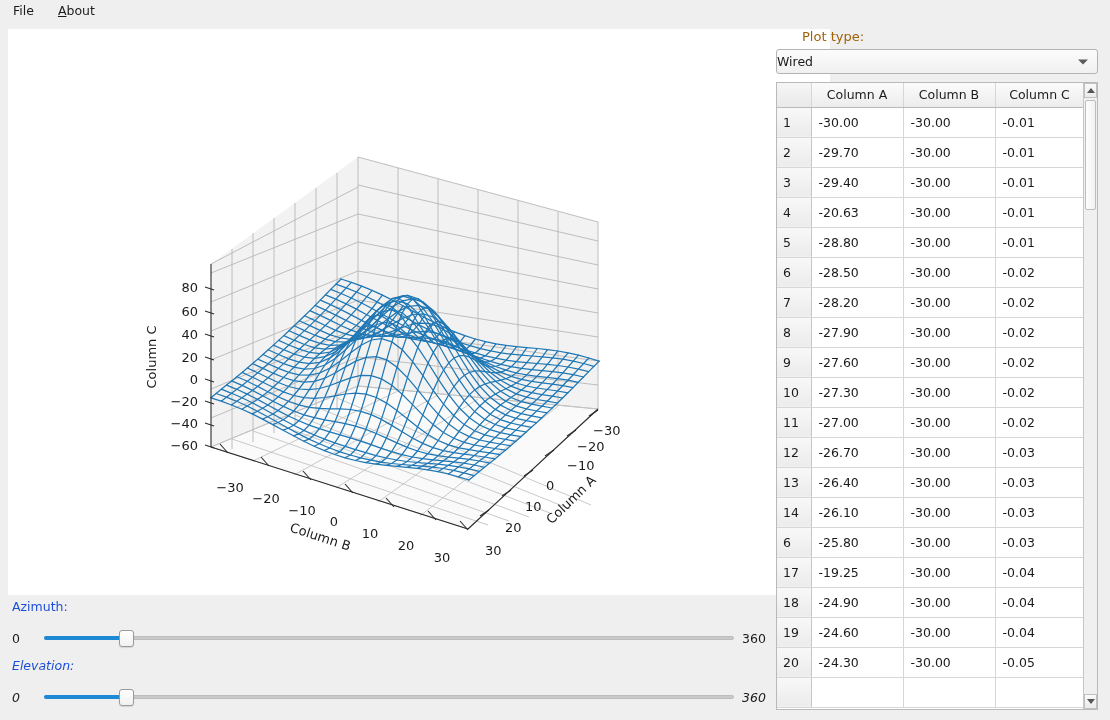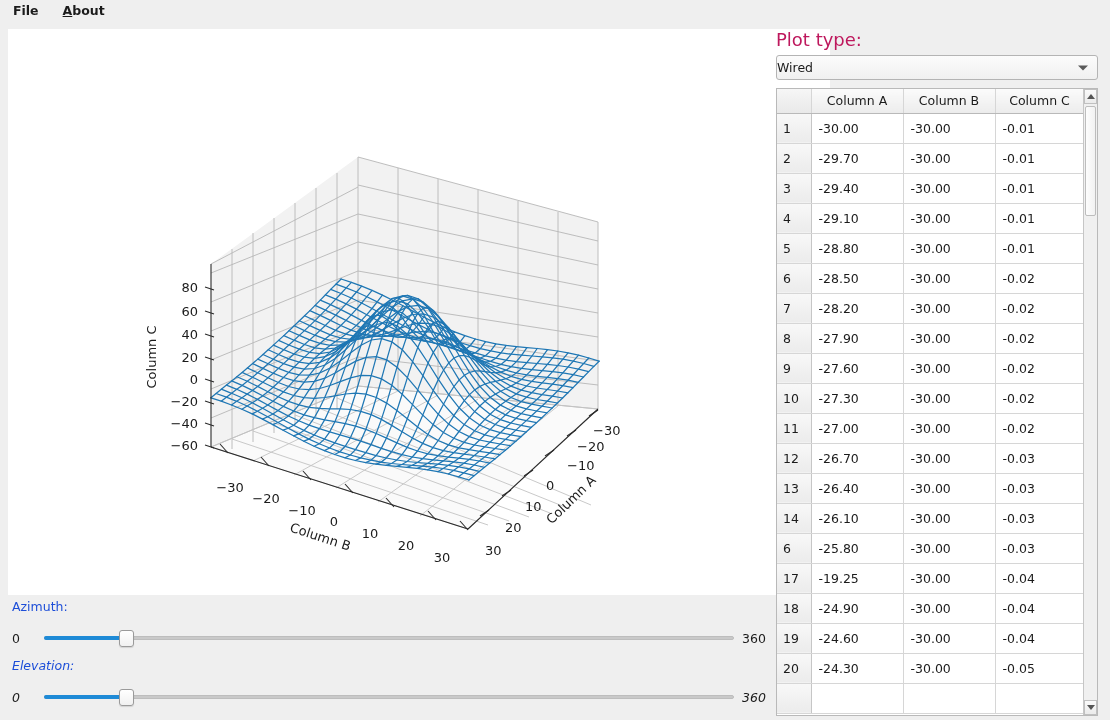--- a/index.html
+++ b/index.html
@@ -9,21 +9,21 @@
     font-family: "DejaVu Sans", "Liberation Sans", sans-serif;
     overflow: hidden;
   }
   #app { position: relative; width: 1110px; height: 720px; }
 
   
   .menubar {
     position: absolute; left: 0; top: 0; width: 1110px; height: 21px;
     background: #efefef;
     display: flex; align-items: center;
-    padding-left: 10px; gap: 18px; font-weight: bold;
+    padding-left: 10px; gap: 18px;
   }
   .menu-item {
     font-size: 12.5px; color: #1b1b1b; line-height: 14px;
     padding: 1px 3px; cursor: default;
   }
   .menu-item .acc { text-decoration: underline; }
 
   
   .canvas-wrap {
     position: absolute; left: 8px; top: 29px;
@@ -65,21 +65,21 @@
     background: linear-gradient(#ffffff, #f1f1f1);
     border: 1px solid #9a9a9a;
     box-shadow: 0 1px 1px rgba(0,0,0,.12);
   }
 
   
   .rightpanel {
     position: absolute; left: 776px; top: 29px;
     width: 326px; height: 685px;
   }
-  .plottype-label { font-size: 18px; color: #be185d; margin-bottom: 5px; }
+  .plottype-label { font-size: 13px; color: #a16207; margin-bottom: 5px; margin-left: 26px; }
   .combo {
     position: relative;
     width: 322px; height: 25px;
     background: linear-gradient(#fcfcfc, #f0f0f0);
     border: 1px solid #b4b4b4; border-radius: 3px;
     display: flex; align-items: center;
     padding-left: 0;
     font-size: 12.5px; color: #1b1b1b;
   }
   .combo .arrow {
@@ -441,21 +441,21 @@
               <td>-0.01</td>
             </tr>
             <tr>
               <td class="rownum">3</td>
               <td>-29.40</td>
               <td>-30.00</td>
               <td>-0.01</td>
             </tr>
             <tr>
               <td class="rownum">4</td>
-              <td>-29.10</td>
+              <td>-20.63</td>
               <td>-30.00</td>
               <td>-0.01</td>
             </tr>
             <tr>
               <td class="rownum">5</td>
               <td>-28.80</td>
               <td>-30.00</td>
               <td>-0.01</td>
             </tr>
             <tr>

